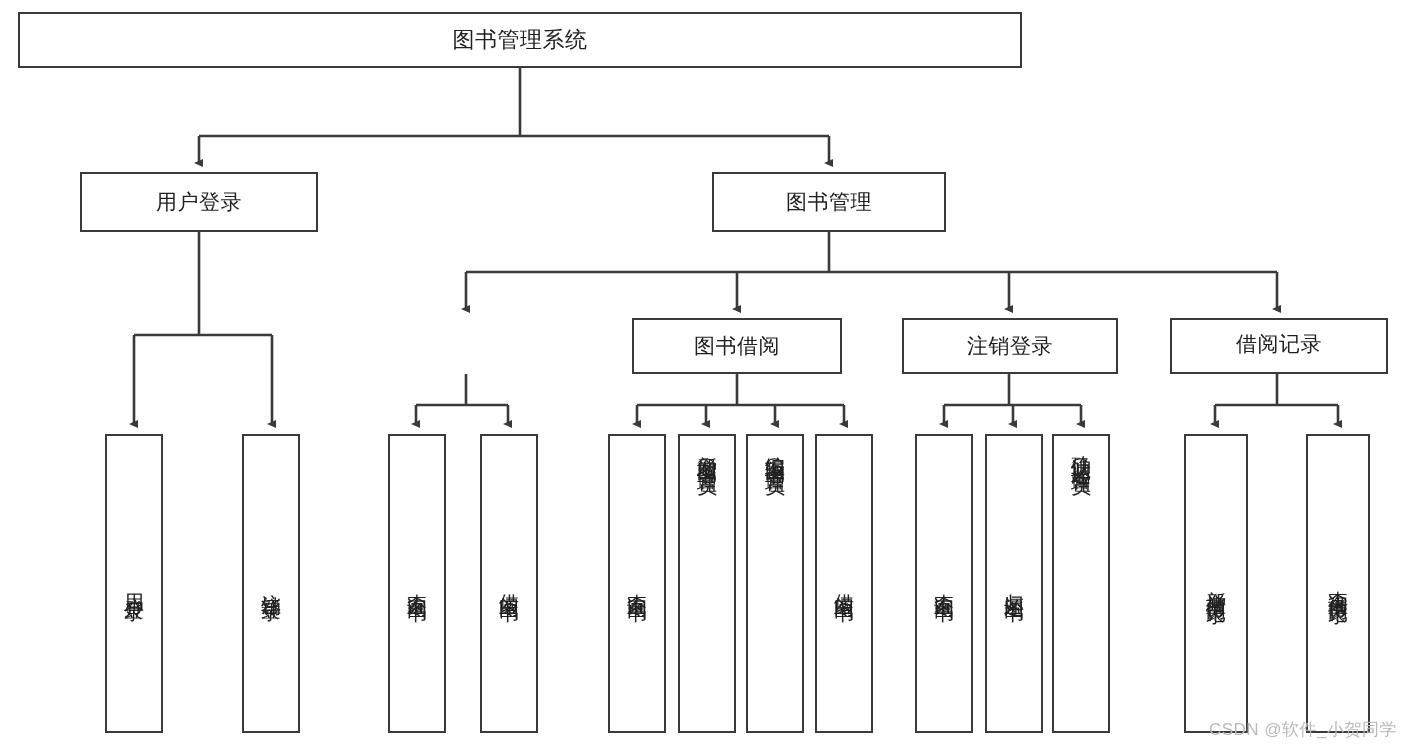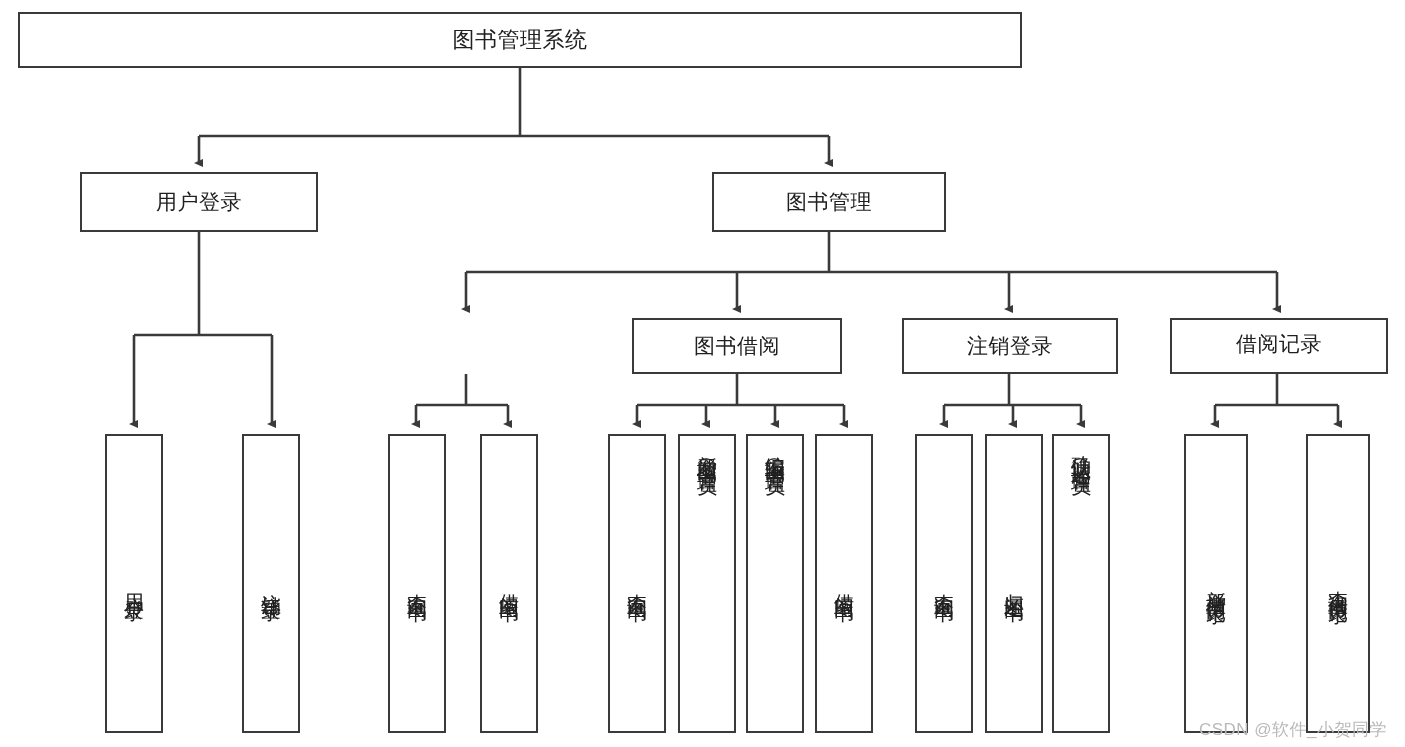--- a/index.html
+++ b/index.html
@@ -63,21 +63,21 @@
     letter-spacing: 3px;
     white-space: nowrap;
     margin: 0 auto;
   }
   .node.vert.centered {
     align-items: center;
     padding-top: 0;
   }
   .watermark {
     position: absolute;
-    right: 18px;
+    right: 8px;
     bottom: 6px;
     font-size: 17px;
     color: #b9b9b9;
     white-space: nowrap;
     letter-spacing: 0.5px;
   }
 </style>
 </head>
 <body>
 

